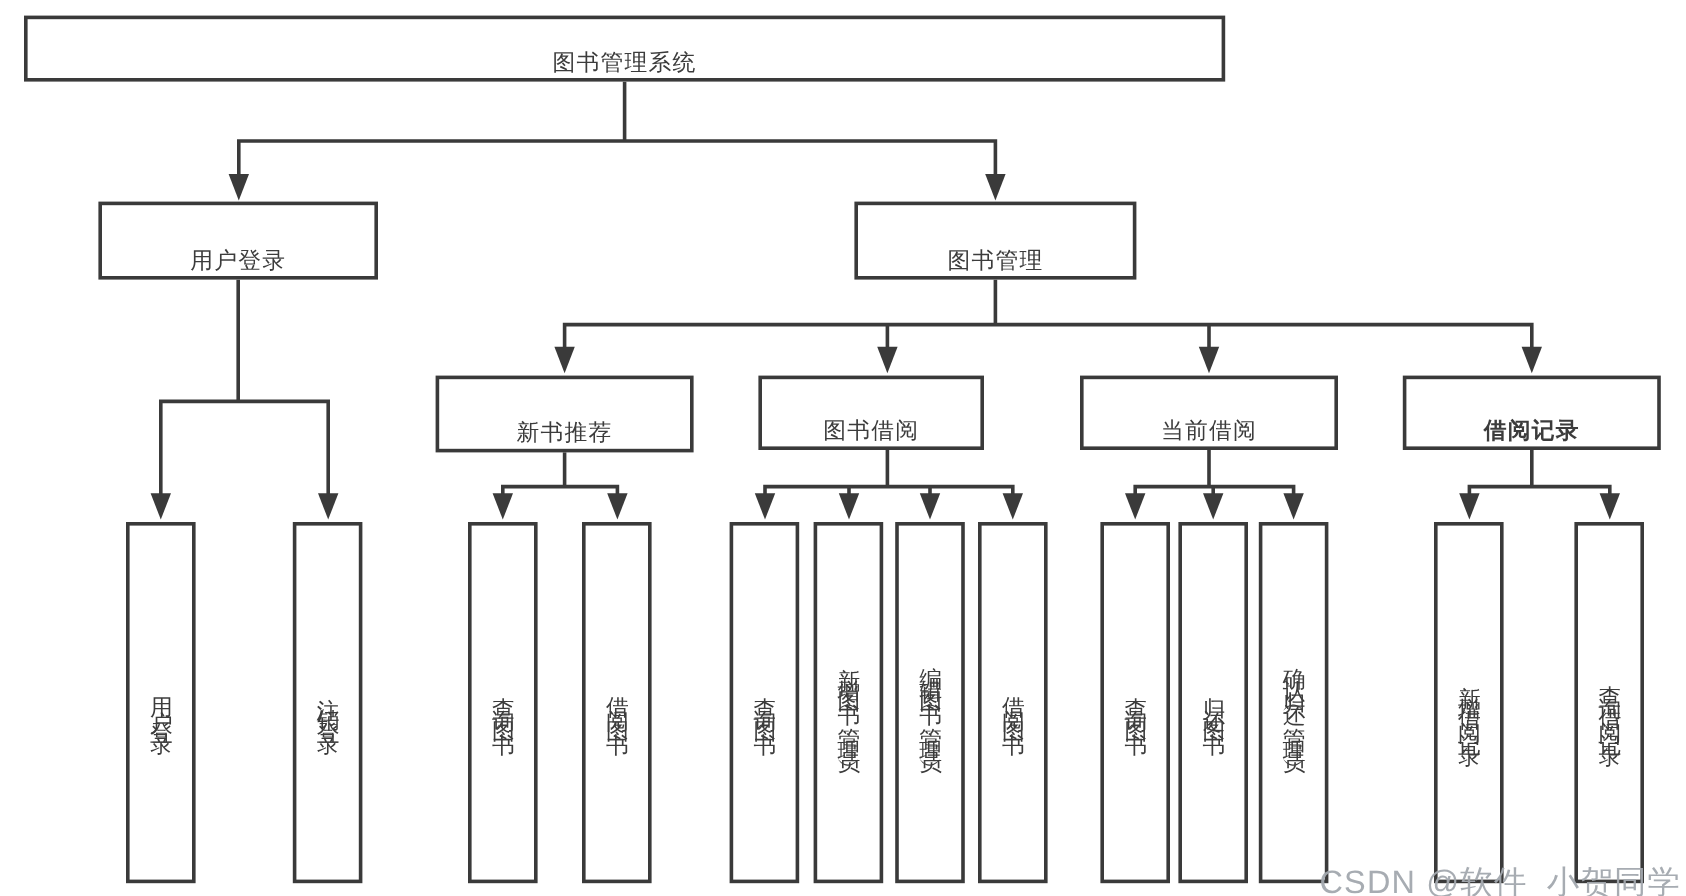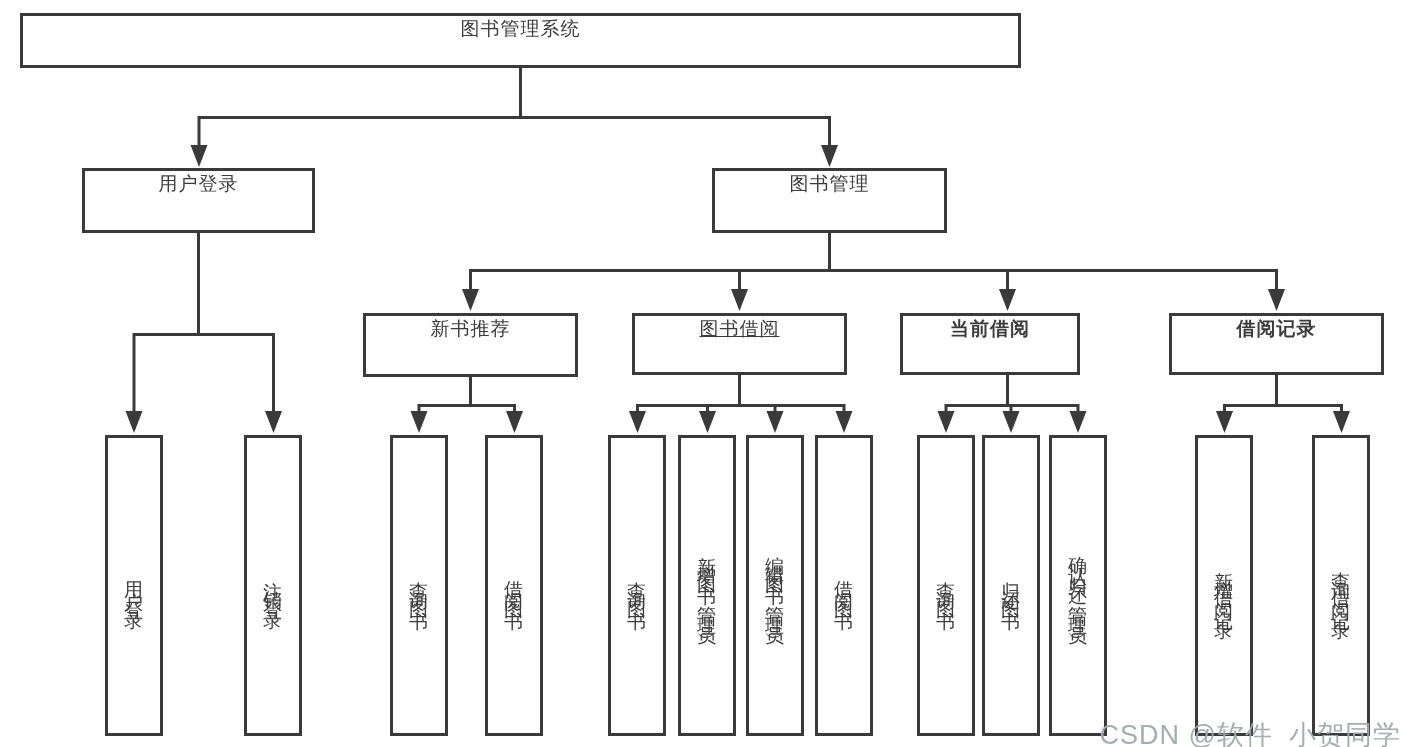--- a/index.html
+++ b/index.html
@@ -19,21 +19,21 @@
     position: absolute;
     left: 0; top: 0;
     width: 1405px; height: 747px;
   }
   .hbox {
     position: absolute;
     box-sizing: border-box;
     border: 3px solid #3a3a3a;
     background: #ffffff;
     display: flex;
-    align-items: flex-start;
+    align-items: flex-end;
     justify-content: center;
     font-size: 19px;
     letter-spacing: 1px;
     color: #3c3c3c;
     white-space: nowrap;
   }
   .vbox {
     position: absolute;
     box-sizing: border-box;
     border: 3px solid #3a3a3a;
@@ -133,24 +133,24 @@
   <div class="hbox" style="left:82px; top:168px; width:233px; height:65px;">
     <span>用户登录</span>
   </div>
   <div class="hbox" style="left:712px; top:168px; width:235px; height:65px;">
     <span>图书管理</span>
   </div>
 
   <div class="hbox" style="left:363px; top:313px; width:215px; height:64px;">
     <span>新书推荐</span>
   </div>
-  <div class="hbox" style="left:632px; top:313px; width:215px; height:62px;text-decoration:underline;">
+  <div class="hbox" style="left:632px; top:313px; width:188px; height:62px;">
     <span>图书借阅</span>
   </div>
-  <div class="hbox" style="left:900px; top:313px; width:180px; height:62px;font-weight:bold;">
+  <div class="hbox" style="left:900px; top:313px; width:215px; height:62px;">
     <span>当前借阅</span>
   </div>
   <div class="hbox" style="left:1169px; top:313px; width:215px; height:62px;font-weight:bold;">
     <span>借阅记录</span>
   </div>
 
   <div class="vbox" style="left:105px;">
     <span class="vtext">用户登录</span>
   </div>
   <div class="vbox" style="left:244px;">

